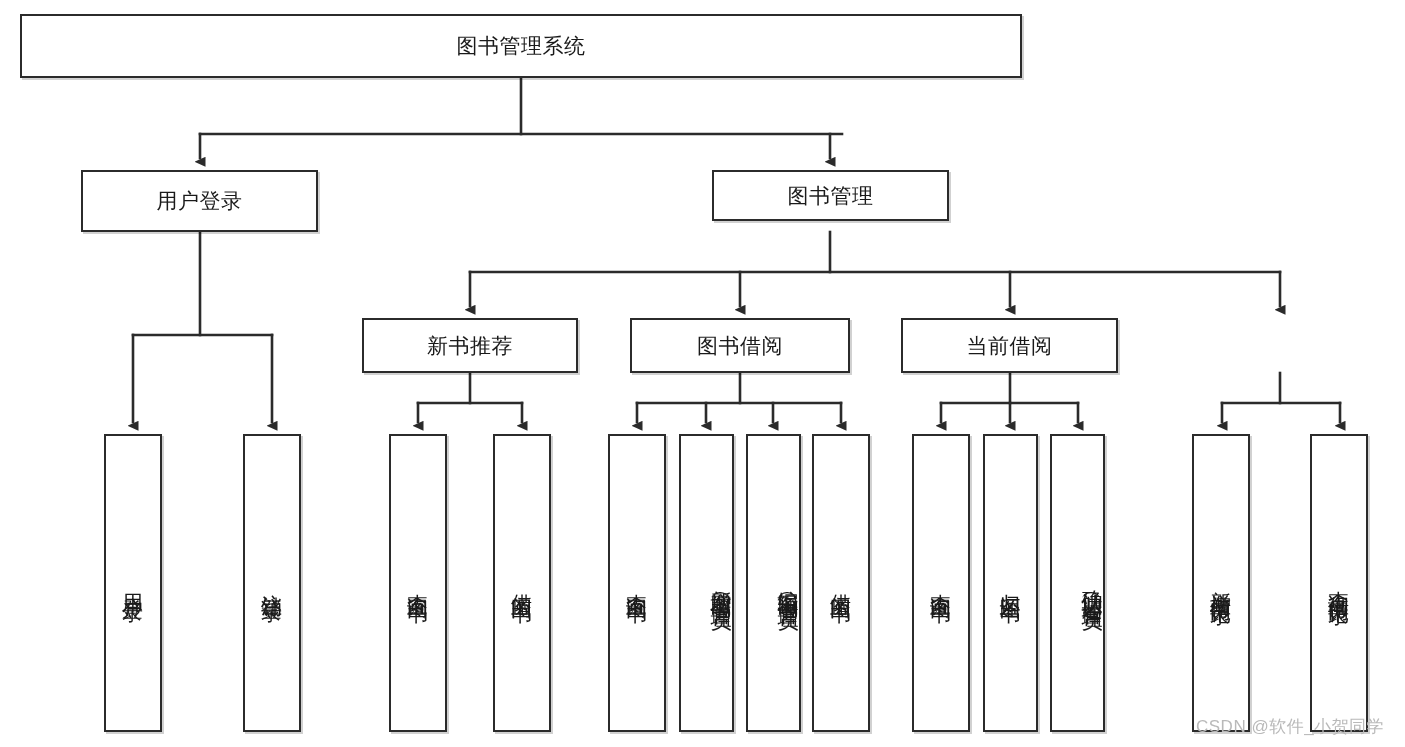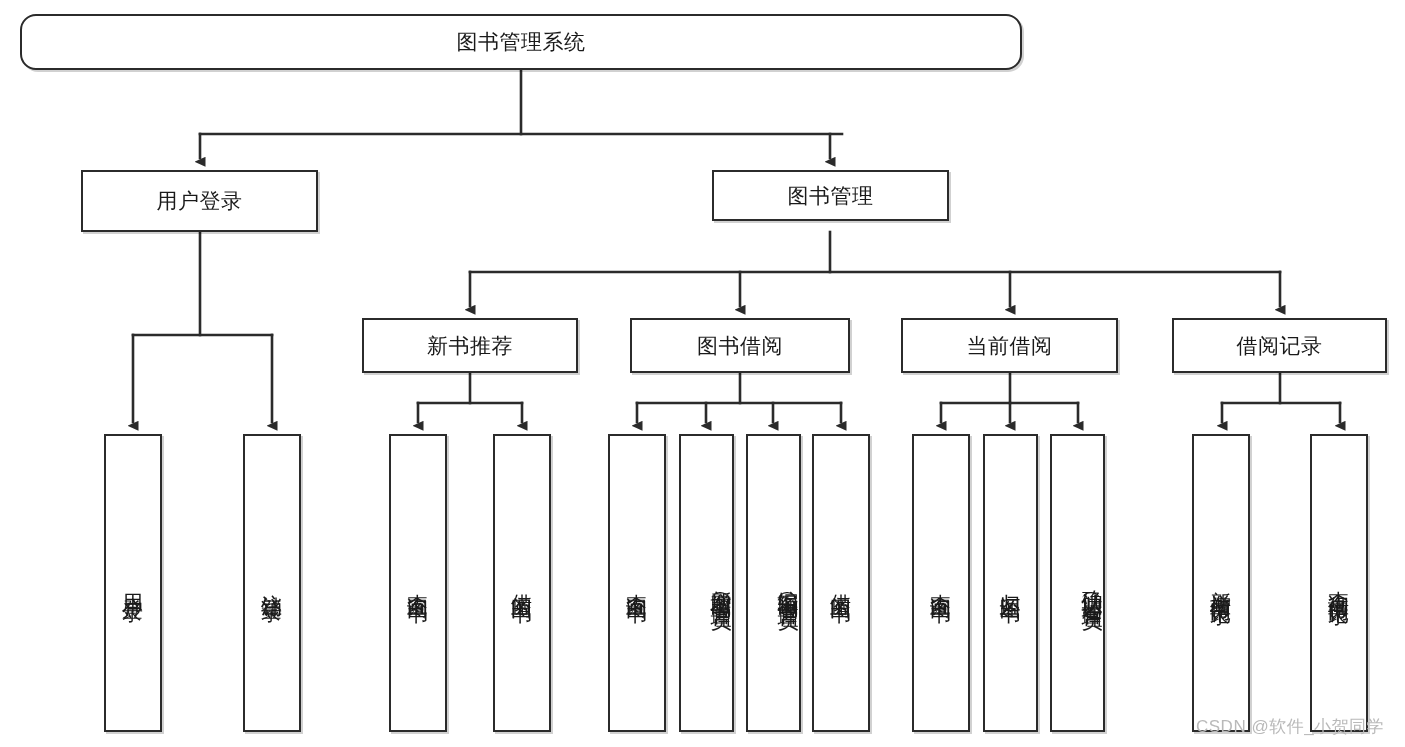--- a/index.html
+++ b/index.html
@@ -127,43 +127,40 @@
       <path d="M1010,403 L1010,422" marker-end="url(#arrowhead)"></path>
       <path d="M1078,403 L1078,422" marker-end="url(#arrowhead)"></path>
 
       <path d="M1280,373 L1280,403"></path>
       <path d="M1222,403 L1340,403"></path>
       <path d="M1222,403 L1222,422" marker-end="url(#arrowhead)"></path>
       <path d="M1340,403 L1340,422" marker-end="url(#arrowhead)"></path>
     </g>
   </svg>
 
-  <div class="node-box" style="left:20px; top:14px; width:1002px; height:56px;border-radius:16px;">
+  <div class="node-box" style="left:20px; top:14px; width:1002px; height:64px;">
     <span class="node-label-h">图书管理系统</span>
   </div>
 
   <div class="node-box" style="left:81px; top:170px; width:237px; height:62px;">
     <span class="node-label-h">用户登录</span>
   </div>
   <div class="node-box" style="left:712px; top:170px; width:237px; height:51px;">
     <span class="node-label-h">图书管理</span>
   </div>
 
   <div class="node-box" style="left:362px; top:318px; width:216px; height:55px;text-decoration:underline;">
     <span class="node-label-h">新书推荐</span>
   </div>
   <div class="node-box" style="left:630px; top:318px; width:220px; height:55px;">
     <span class="node-label-h">图书借阅</span>
   </div>
   <div class="node-box" style="left:901px; top:318px; width:217px; height:55px;">
     <span class="node-label-h">当前借阅</span>
   </div>
-  <div class="node-box" style="left:1172px; top:318px; width:215px; height:55px;">
-    <span class="node-label-h">借阅记录</span>
-  </div>
 
   <div class="node-box" style="left:104px; top:434px; width:58px; height:298px;">
     <span class="node-label-v">用户登录</span>
   </div>
   <div class="node-box" style="left:243px; top:434px; width:58px; height:298px;">
     <span class="node-label-v">注销登录</span>
   </div>
 
   <div class="node-box" style="left:389px; top:434px; width:58px; height:298px;">
     <span class="node-label-v">查询图书</span>

